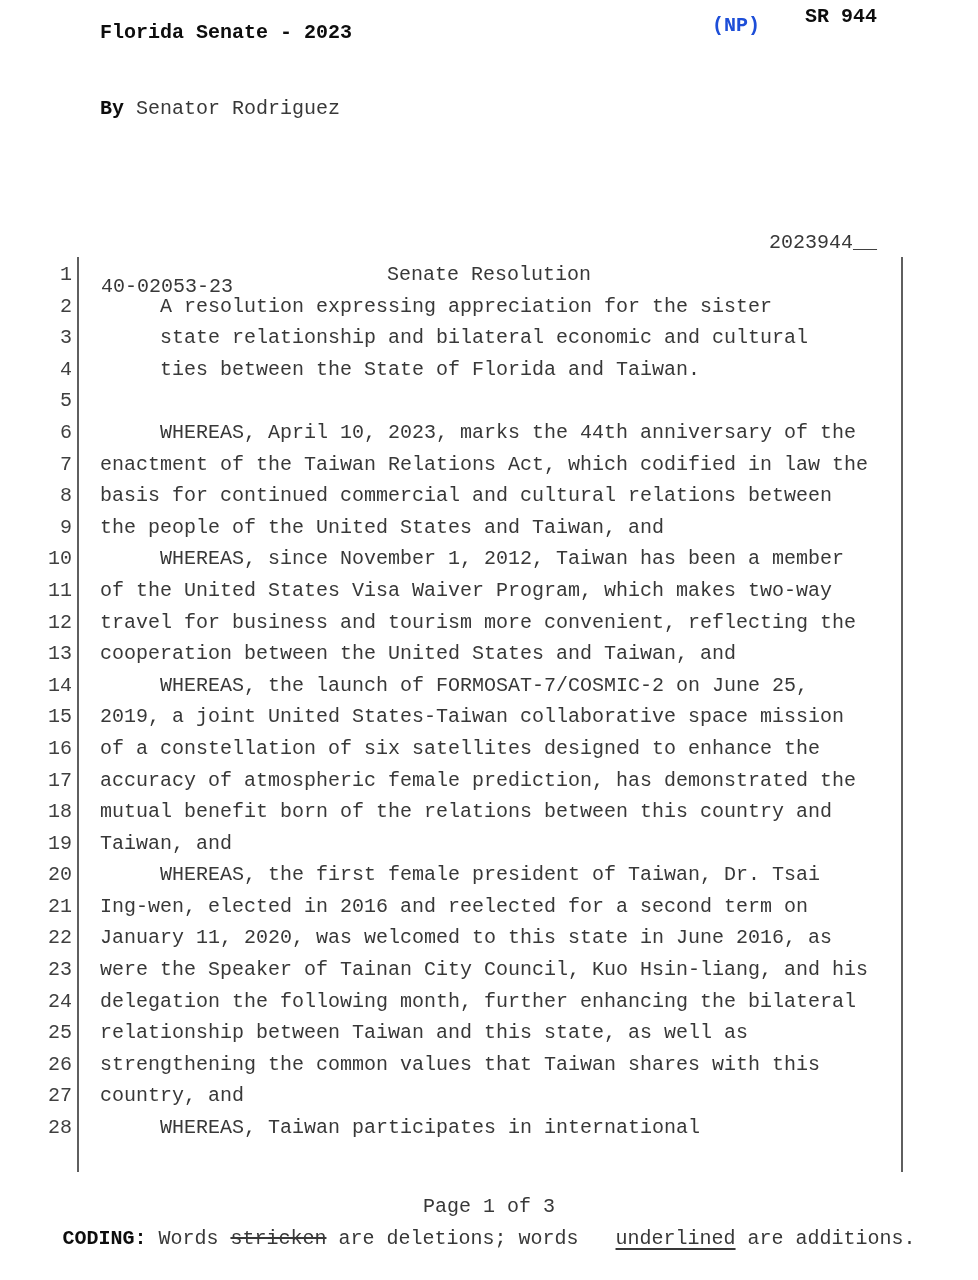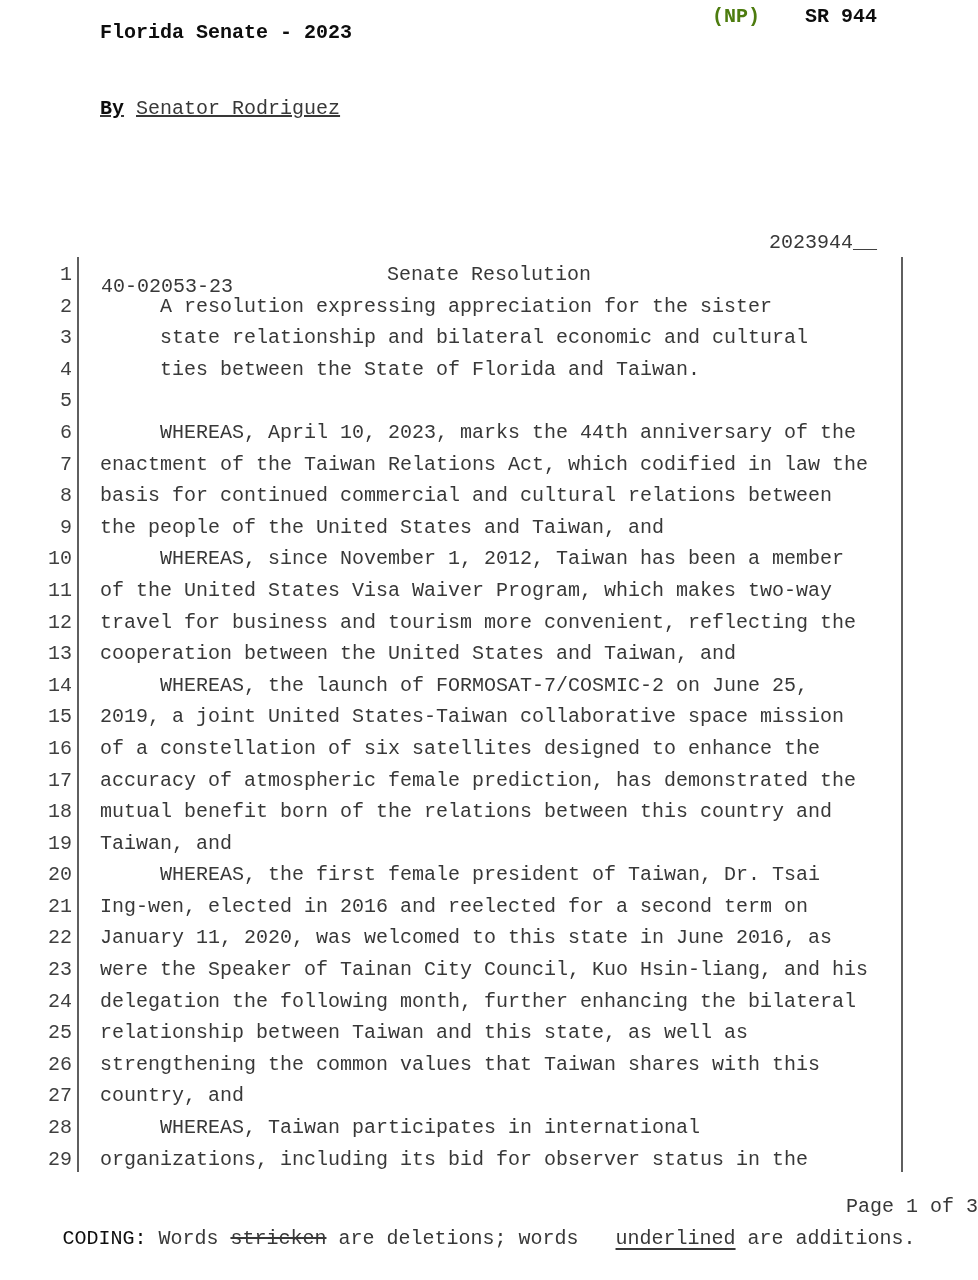--- a/index.html
+++ b/index.html
@@ -9,48 +9,48 @@
     height: 1280px;
     background: #ffffff;
     font-family: "Liberation Mono", "DejaVu Sans Mono", monospace;
     font-size: 20px;
     color: #383838;
     overflow: hidden;
   }
 
   
   .hdr-left  { position: absolute; left: 100px; top: 21px; font-weight: 700; color: #0d0d0d; white-space: pre; }
-  .hdr-np    { position: absolute; left: 712px; top: 5px; font-weight: 700; color: #4d7c0f; }
+  .hdr-np    { position: absolute; left: 712px; top: 14px; font-weight: 700; color: #1d4ed8; }
   .hdr-bill  { position: absolute; right: 101px; top: 5px; font-weight: 700; color: #0d0d0d; }
 
   
-  .sponsor { position: absolute; left: 100px; top: 97px; white-space: pre; text-decoration: underline; }
+  .sponsor { position: absolute; left: 100px; top: 97px; white-space: pre; }
   .sponsor .by { font-weight: 700; color: #0d0d0d; margin-right: 12px; }
 
   
   .meta-left  { position: absolute; left: 101px; top: 231px; margin-top: 44px; }
   .meta-right { position: absolute; right: 101px; top: 231px; }
 
   
   .rule { position: absolute; top: 257px; width: 2px; height: 915px; background: #5f5f5f; }
   .rule-left  { left: 77px; }
   .rule-right { left: 901px; }
 
   
   .lines { position: absolute; left: 0; top: 259px; width: 978px; }
   .line-row  { position: relative; height: 31.6px; line-height: 31.6px; }
   .line-num  { position: absolute; left: 0; top: 0; width: 72px; text-align: right; color: #3f3f3f; }
   .line-text { position: absolute; left: 100px; top: 0; white-space: pre; }
   .line-text.indent { left: 160px; }
   .line-text.center { left: 100px; width: 778px; text-align: center; }
 
   
-  .page-indicator { position: absolute; top: 1195px; left: 0; width: 978px; text-align: right; color: #383838; }
+  .page-indicator { position: absolute; top: 1195px; left: 0; width: 978px; text-align: center; color: #383838; }
   .coding-line { position: absolute; top: 1227px; left: 0; width: 978px; text-align: center; white-space: pre; color: #383838; }
-  .coding-line .label { font-weight: 400; color: #0d0d0d; }
+  .coding-line .label { font-weight: 700; color: #0d0d0d; }
   .strike { text-decoration: line-through; }
   .uline { text-decoration: underline; text-underline-offset: 4px; margin-left: 25px; }
 </style>
 </head>
 <body>
 
 <div class="page">
 
   <span class="hdr-left">Florida Senate - 2023</span>
   <span class="hdr-np">(NP)</span>
@@ -198,23 +198,19 @@
     <div class="line-row">
       <span class="line-num">27</span>
       <span class="line-text">country, and</span>
     </div>
 
     <div class="line-row">
       <span class="line-num">28</span>
       <span class="line-text indent">WHEREAS, Taiwan participates in international</span>
     </div>
 
-    <div class="line-row">
-      <span class="line-num">29</span>
-      <span class="line-text">organizations, including its bid for observer status in the</span>
-    </div>
   </div>
 
   <div class="page-indicator">Page 1 of 3</div>
 
   <div class="coding-line"><span class="label">CODING:</span><span> Words </span><span class="strike">stricken</span><span> are deletions; words </span><span class="uline">underlined</span><span> are additions.</span></div>
 
 </div>
 
 </body></html>

